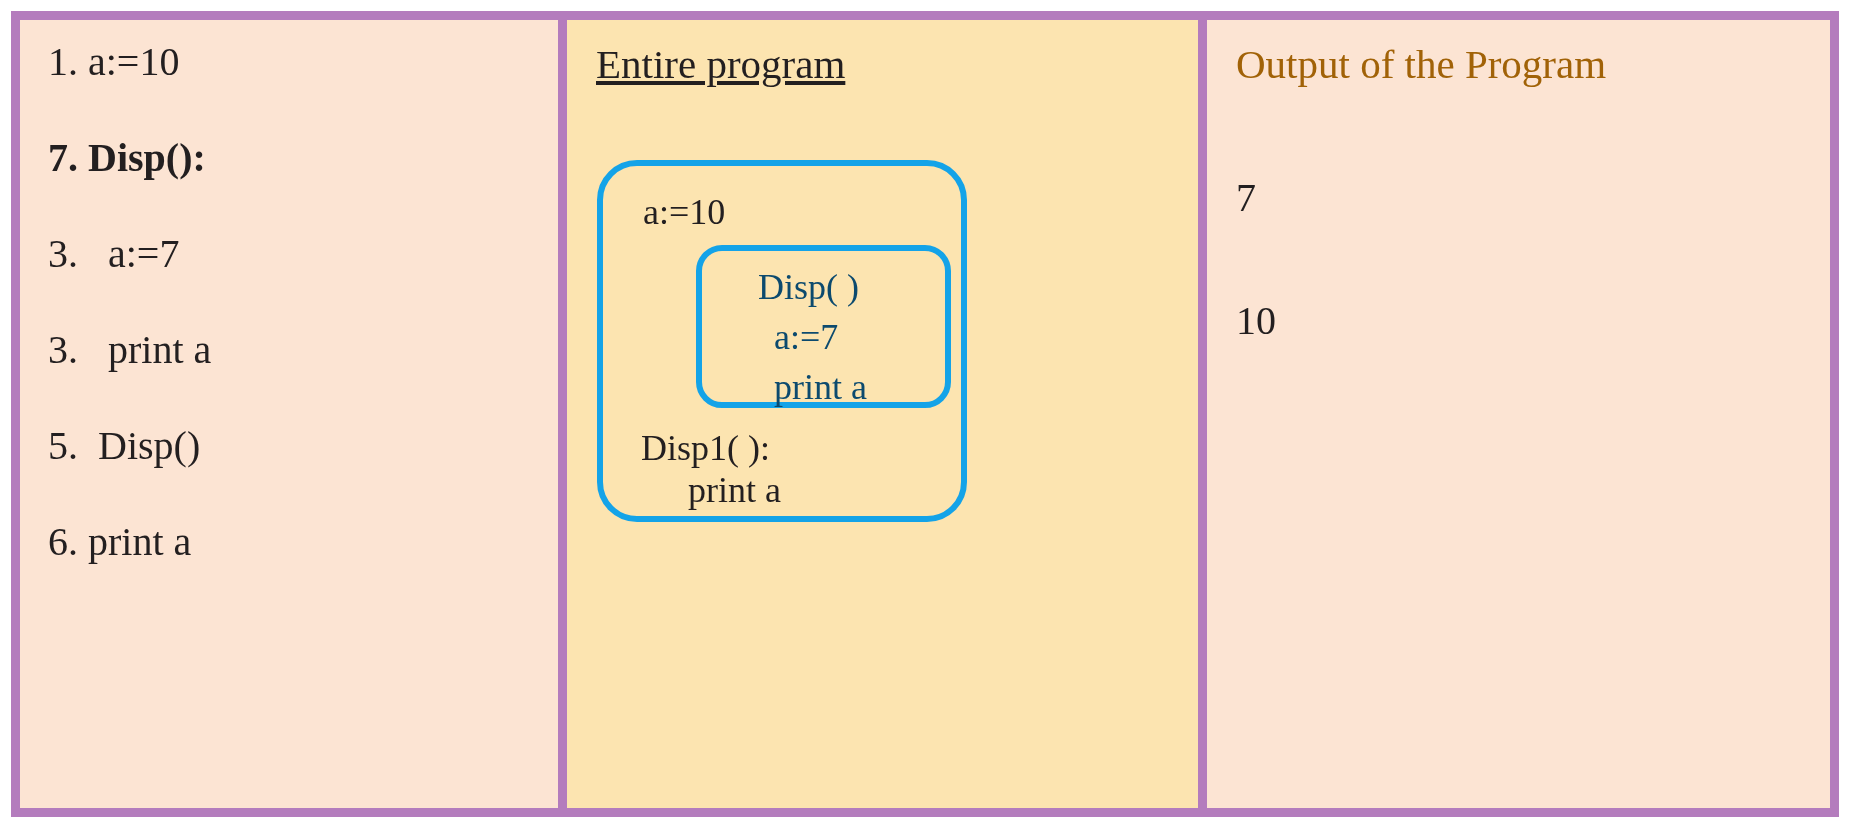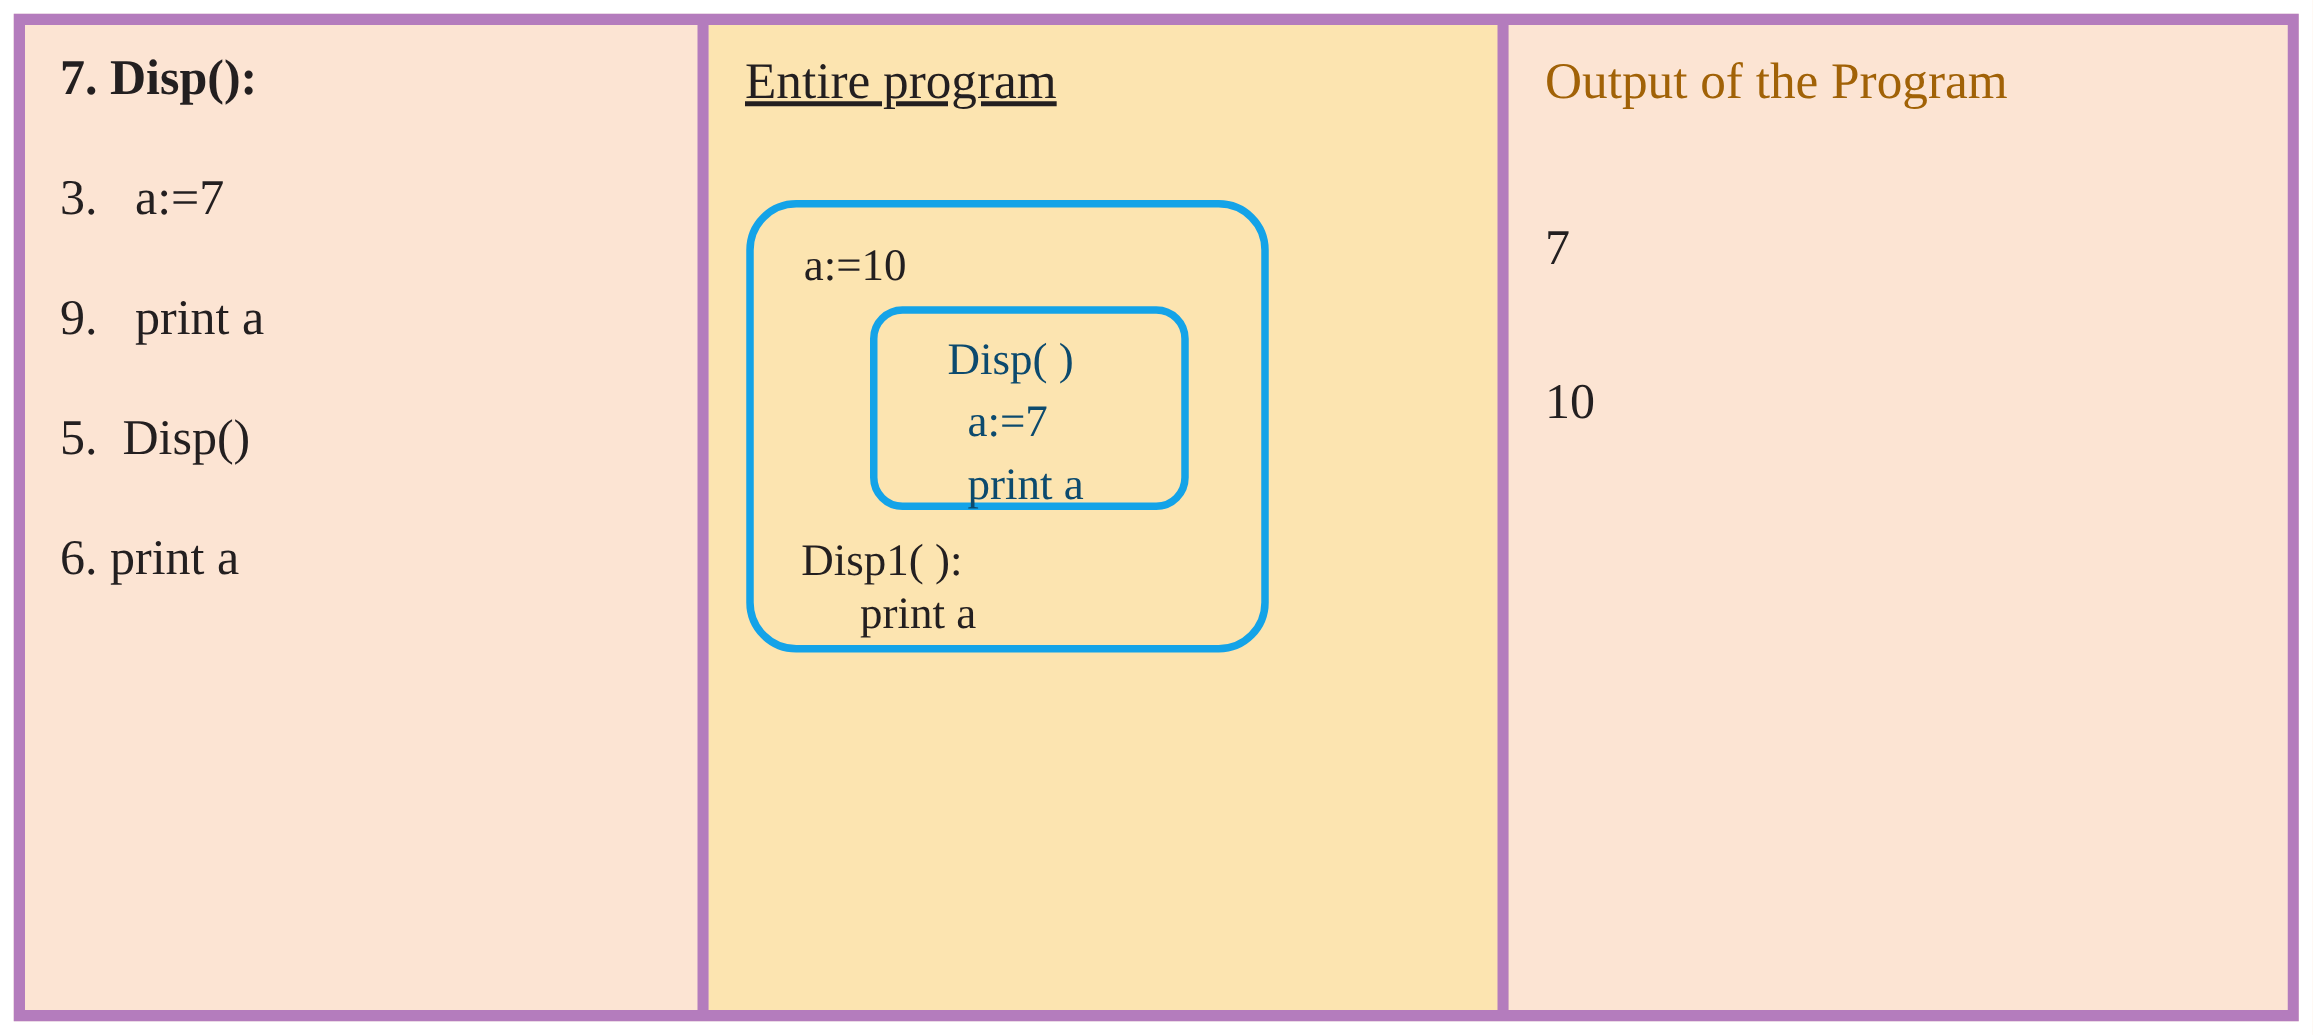--- a/index.html
+++ b/index.html
@@ -74,21 +74,21 @@
     font-size: 41px;
     color: #231f20;
     line-height: 1.0;
     text-decoration: underline;
   }
 
   .outer-box {
     position: absolute;
     left: 30px;
     top: 140px;
-    width: 418px;
+    width: 370px;
     height: 362px;
     box-sizing: border-box;
     border: 6px solid #14a3e8;
     border-radius: 40px;
   }
   .inner-box {
     position: absolute;
     left: 93px;
     top: 79px;
     width: 255px;
@@ -140,23 +140,24 @@
   .output-val-0 { top: 158px; }
   .output-val-1 { top: 281px; }
 </style>
 </head>
 <body>
 
 <div class="figure-wrap">
 
   <div class="col col-pseudocode">
     <div class="code-list">
+      <div class="code-line">1. a:=10</div>
       <div class="code-line bold">7. Disp():</div>
       <div class="code-line">3.   a:=7</div>
-      <div class="code-line">9.   print a</div>
+      <div class="code-line">3.   print a</div>
       <div class="code-line">5.  Disp()</div>
       <div class="code-line">6. print a</div>
     </div>
   </div>
 
   <div class="col col-program">
     <div class="program-title">Entire program</div>
 
     <div class="outer-box">
       <div class="prog-line prog-a10">a:=10</div>

